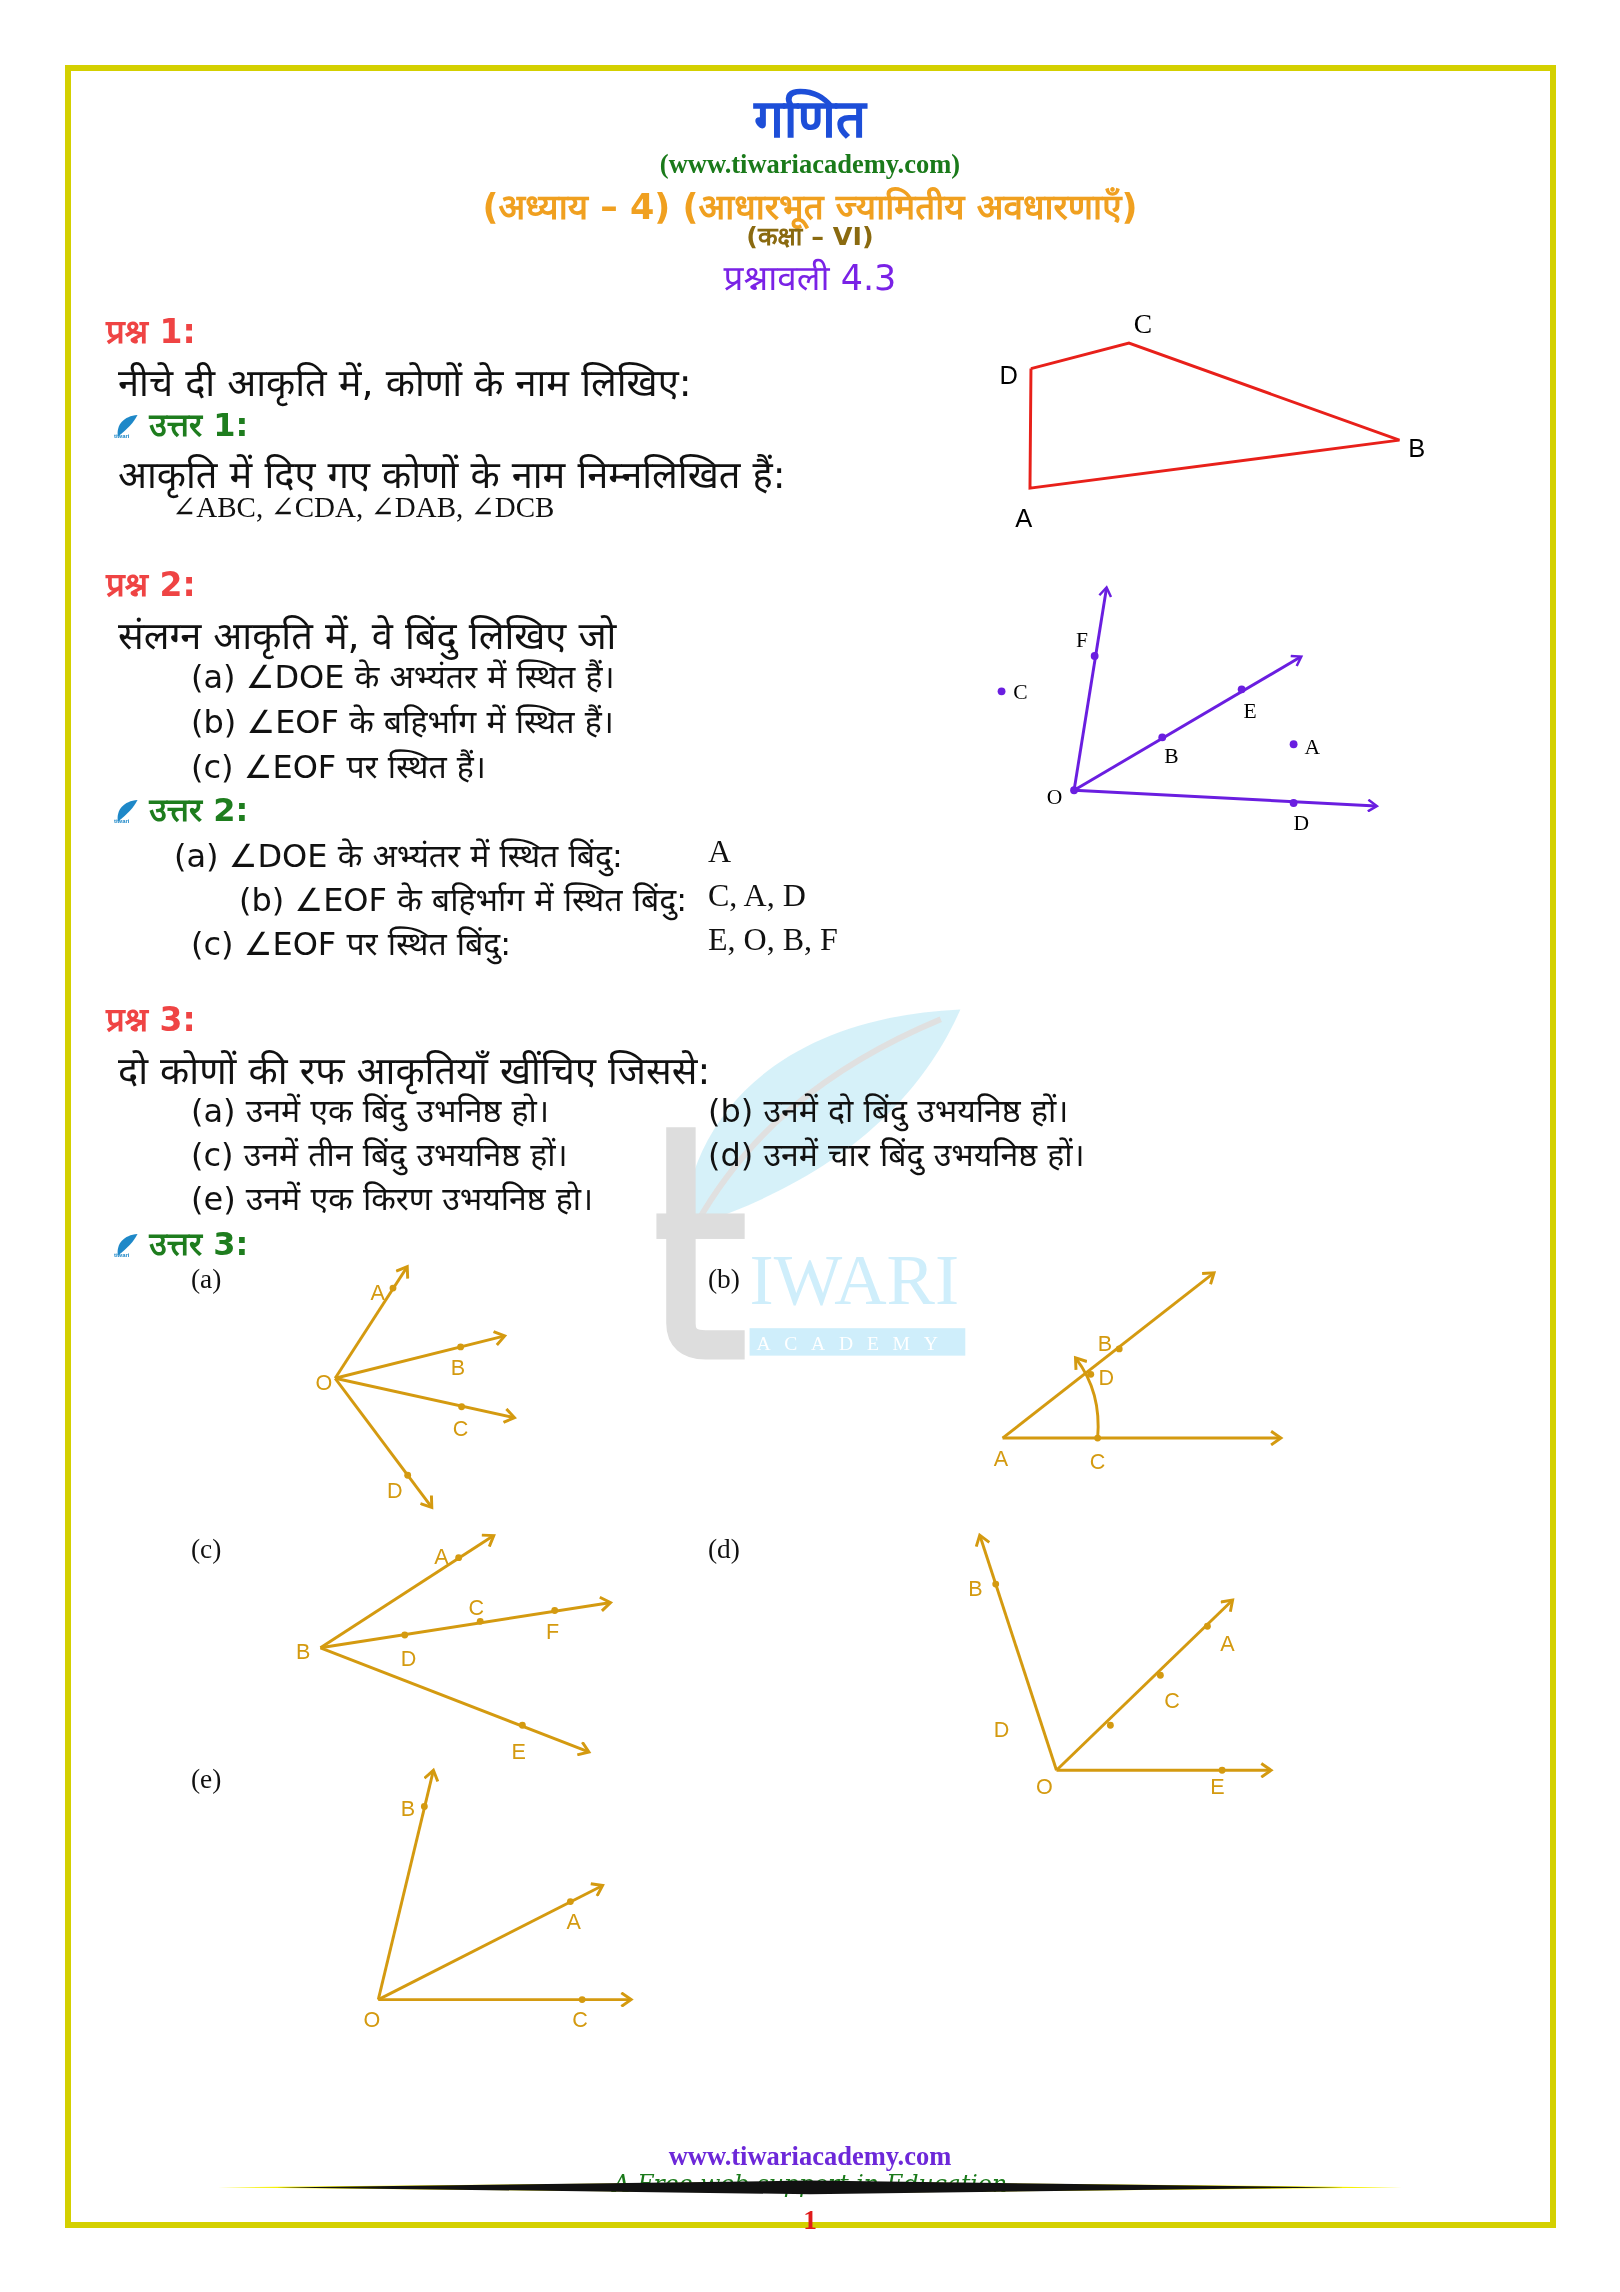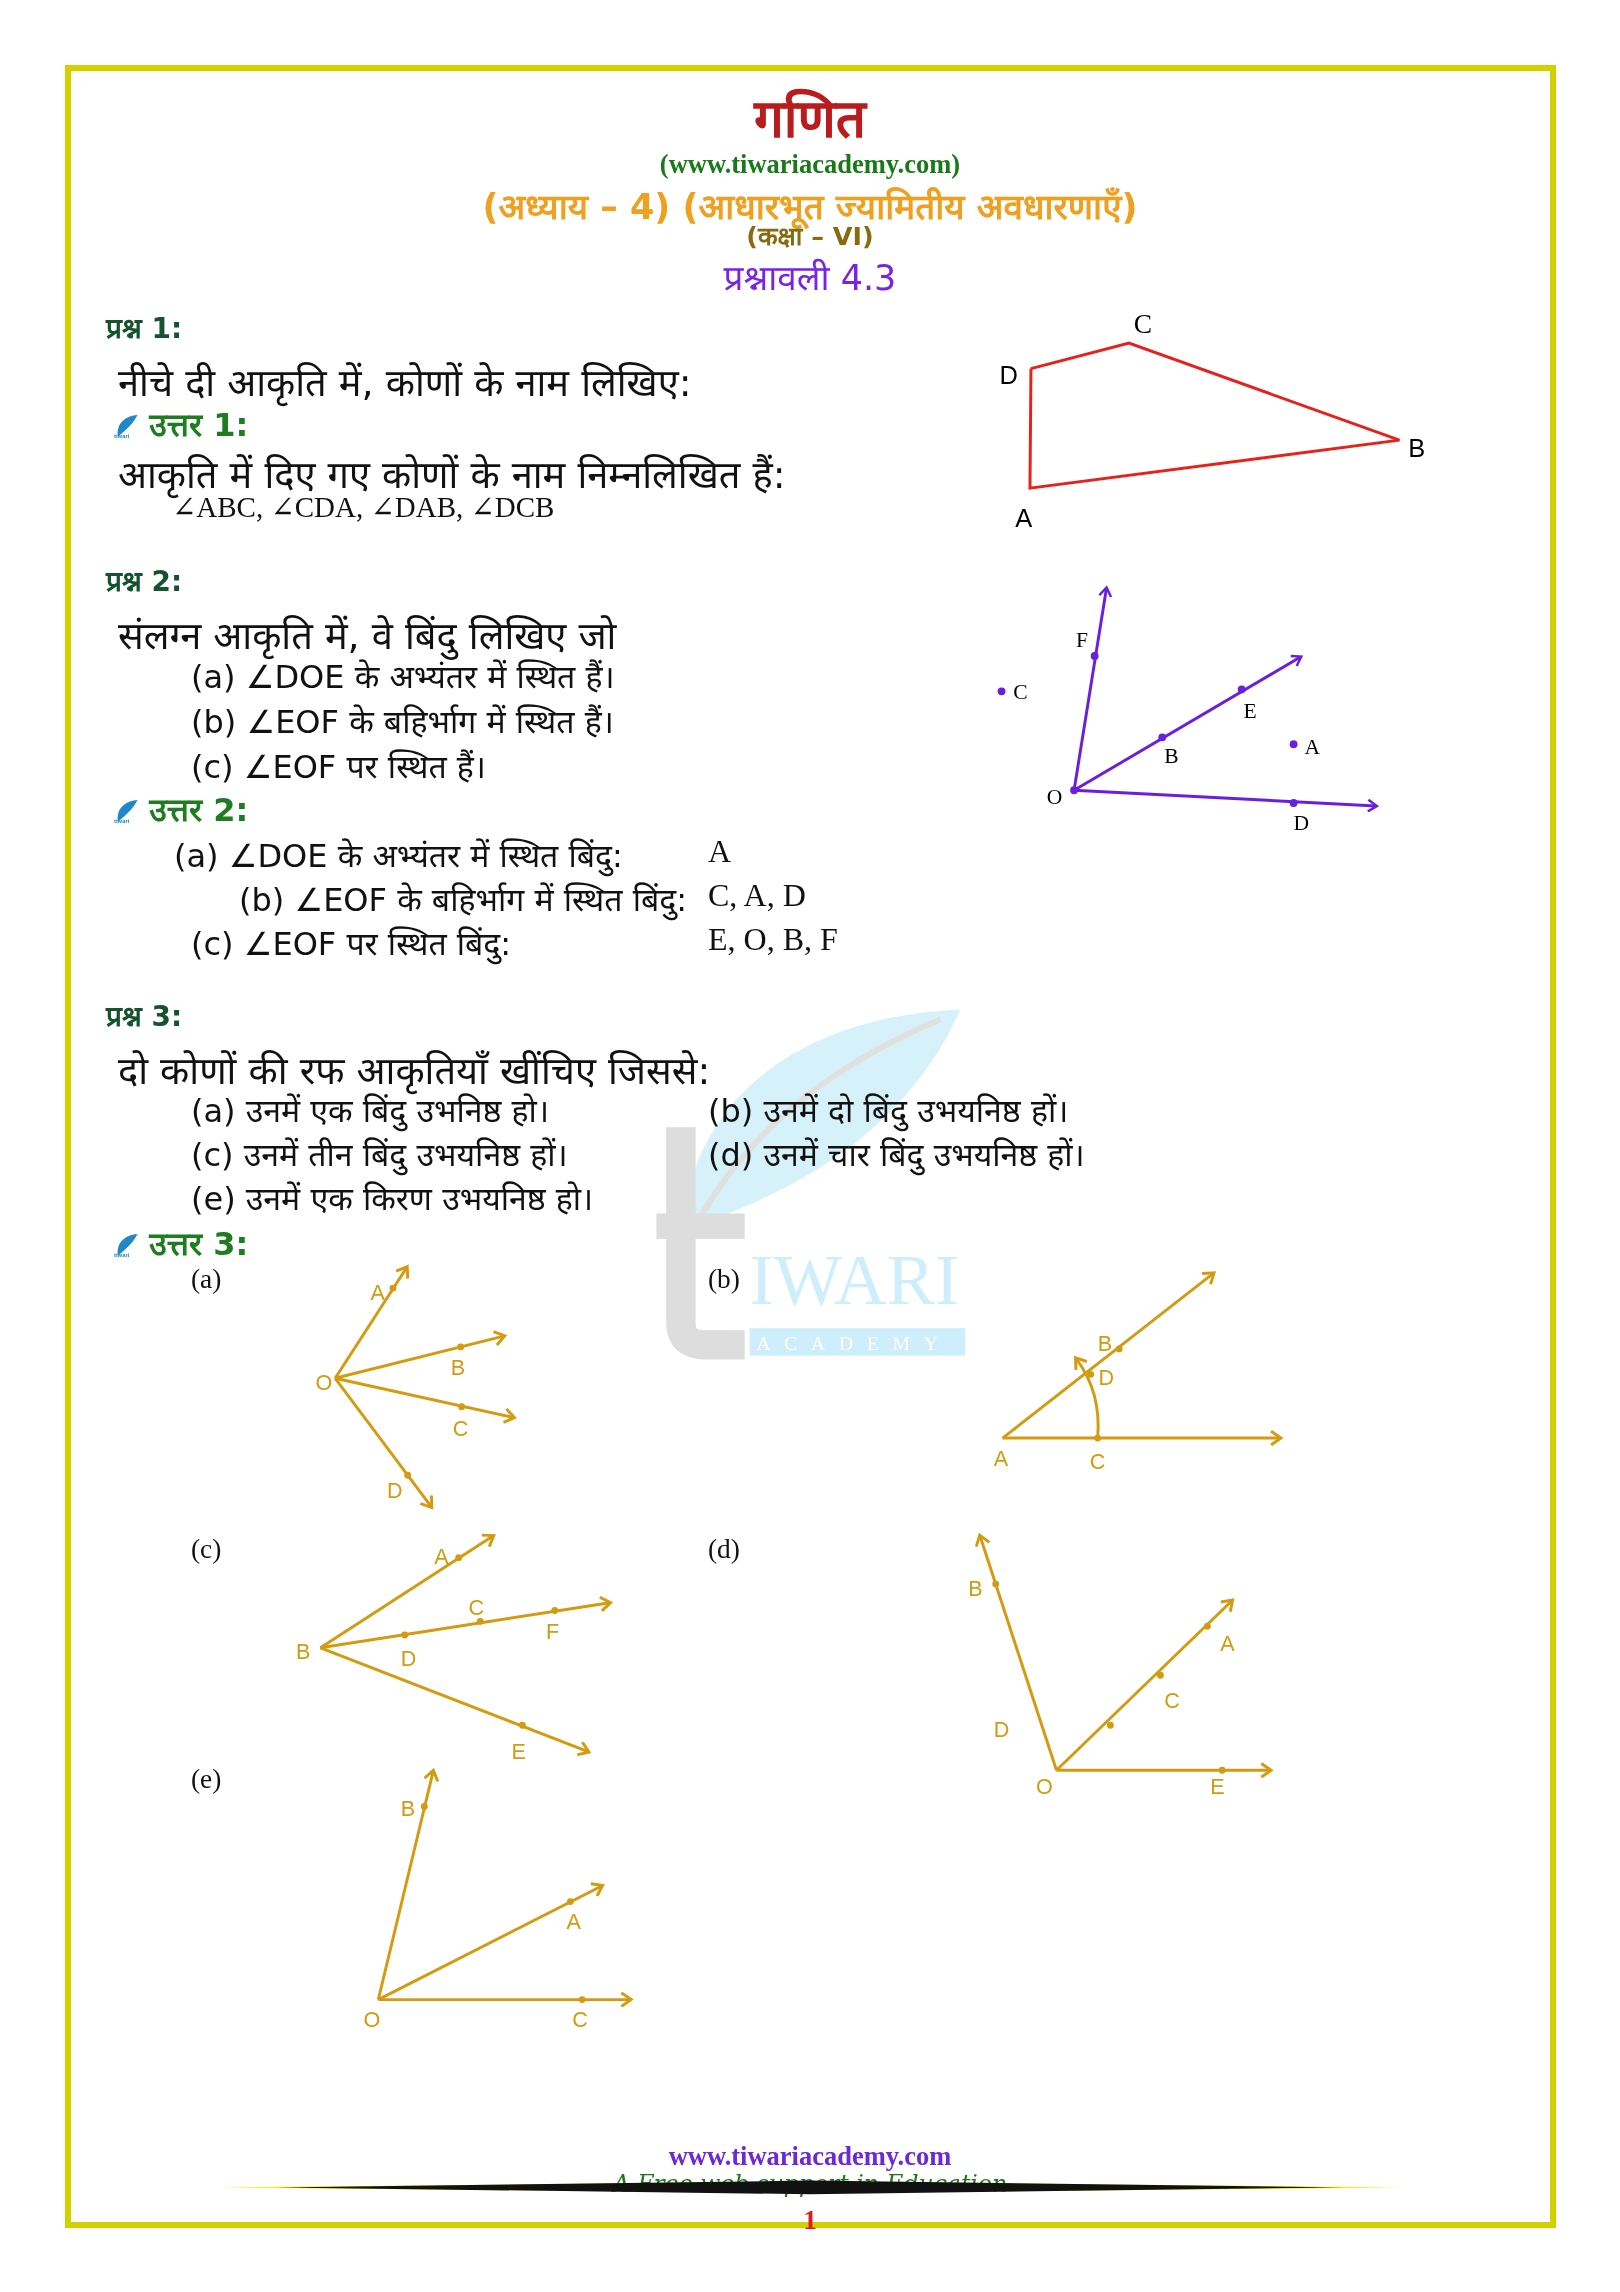--- a/index.html
+++ b/index.html
@@ -2,30 +2,30 @@
 <html><head>
 <meta charset="utf-8">
 <style>
   html, body { margin:0; padding:0; background:#ffffff; }
   body { width:1620px; height:2293px; position:relative; overflow:hidden;
          font-family:"Liberation Serif","DejaVu Serif",serif; color:#111; }
   .frame { position:absolute; left:65px; top:65px; width:1479px; height:2151px;
            border:6.9px solid #D4D000; }
   .abs { position:absolute; white-space:nowrap; }
   .center { left:0; width:1620px; text-align:center; }
-  .title { top:80px; font-size:53px; font-weight:bold; color:#b91c1c;
+  .title { top:80px; font-size:53px; font-weight:bold; color:#1d4ed8;
            font-family:"DejaVu Sans","Liberation Sans",sans-serif; }
   .site { top:149px; font-size:26.5px; font-weight:bold; color:#1a7a1a; }
   .chapter { top:182px; font-size:35px; font-weight:bold; color:#f0a020;
              font-family:"DejaVu Sans","Liberation Sans",sans-serif; }
   .klass { top:218px; font-size:25.5px; font-weight:bold; color:#8a6a10;
            font-family:"DejaVu Sans","Liberation Sans",sans-serif; }
   .exercise { top:253px; font-size:35px; color:#7a22e6;
               font-family:"DejaVu Sans","Liberation Sans",sans-serif; }
-  .q-head { font-size:28px; font-weight:bold; color:#14532d;
+  .q-head { font-size:33px; font-weight:bold; color:#ef4444;
             font-family:"DejaVu Sans","Liberation Sans",sans-serif;text-align:center; }
   .a-head { font-size:32px; font-weight:bold; color:#1e7d1e;
             font-family:"DejaVu Sans","Liberation Sans",sans-serif; }
   .body-text { font-size:38px; color:#111;
                font-family:"DejaVu Sans","Liberation Sans",sans-serif; }
   .body-text.sm { font-size:32px; }
   .latin { font-family:"Liberation Serif","DejaVu Serif",serif; }
   .leaf { display:inline-block; width:25.5px; height:25.5px; vertical-align:-2px; margin-right:9.8px; }
   .fig-label { font-size:27.4px; color:#111; }
   .footer-url { top:2141px; font-size:26.5px; font-weight:bold; color:#6d28d9; }

